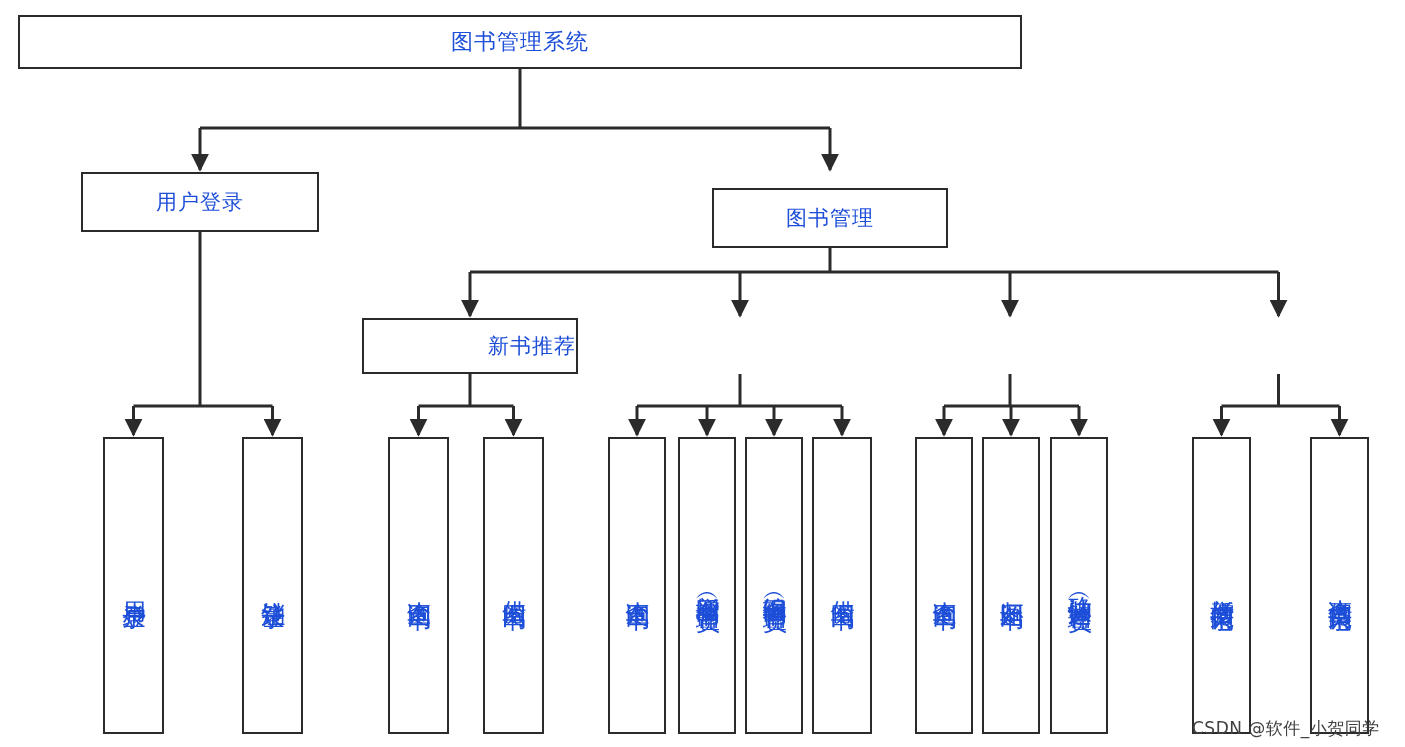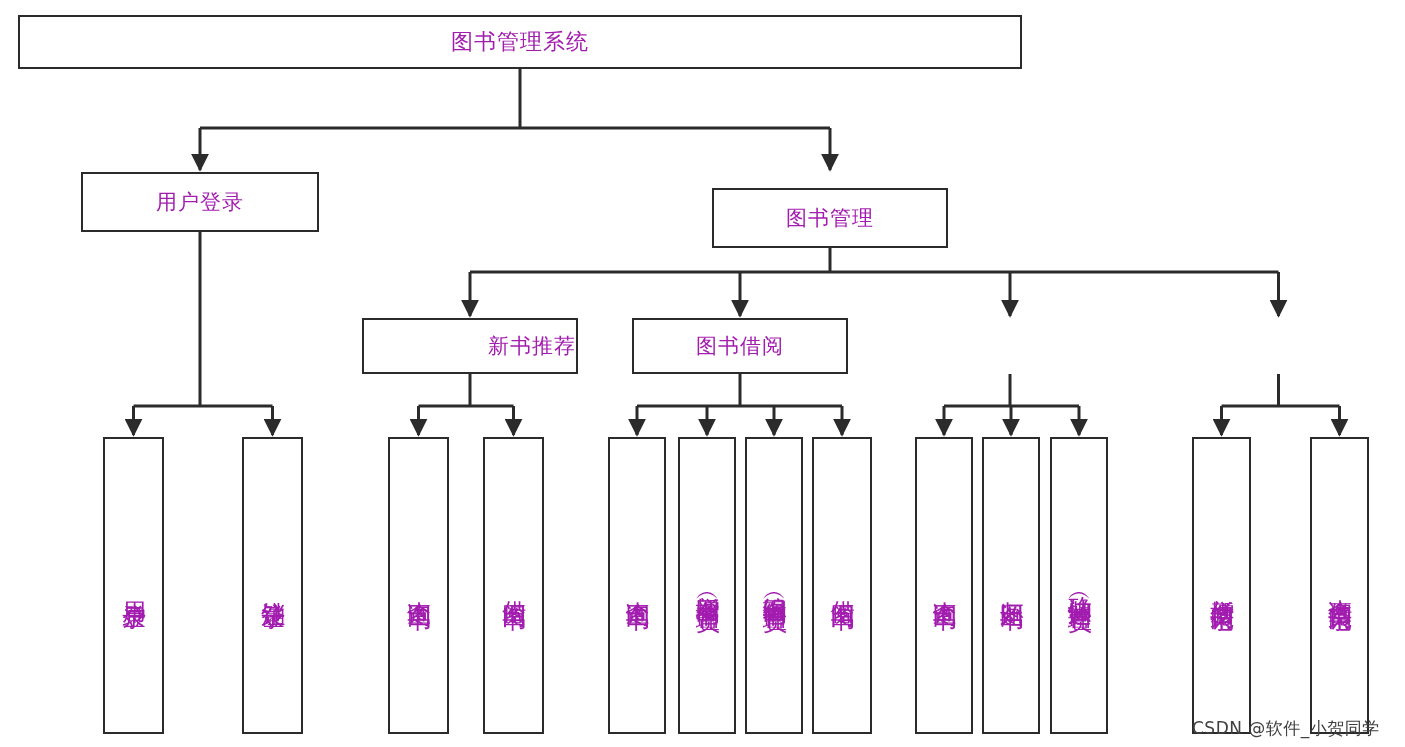--- a/index.html
+++ b/index.html
@@ -33,21 +33,21 @@
     border: 2px solid #2b2b2b;
     display: flex;
     align-items: center;
     justify-content: center;
     color: #1a1a1a;
   }
   .node-label {
     display: block;
     text-align: center;
     line-height: 1.18;
-    color: #a21caf;
+    color: #1d4ed8;
   }
   .h-node .node-label {
     font-size: 21px;
     letter-spacing: 1px;
     white-space: nowrap;
   }
   .root .node-label {
     font-size: 22px;
     letter-spacing: 1px;
   }
@@ -129,23 +129,20 @@
   <div class="node h-node" style="left: 81px; top: 172px; width: 238px; height: 60px;">
     <span class="node-label">用户登录</span>
   </div>
   <div class="node h-node" style="left: 712px; top: 188px; width: 236px; height: 60px;">
     <span class="node-label">图书管理</span>
   </div>
 
   <div class="node h-node" style="left: 362px; top: 318px; width: 216px; height: 56px; justify-content: flex-end;">
     <span class="node-label">新书推荐</span>
   </div>
-  <div class="node h-node" style="left: 632px; top: 318px; width: 216px; height: 56px;">
-    <span class="node-label">图书借阅</span>
-  </div>
 
   <div class="node v-node" style="left: 103px; top: 437px; width: 61px; height: 297px;">
     <span class="node-label">用户登录</span>
   </div>
   <div class="node v-node" style="left: 242px; top: 437px; width: 61px; height: 297px;">
     <span class="node-label">注销登录</span>
   </div>
   <div class="node v-node" style="left: 388px; top: 437px; width: 61px; height: 297px;">
     <span class="node-label">查询图书</span>
   </div>

